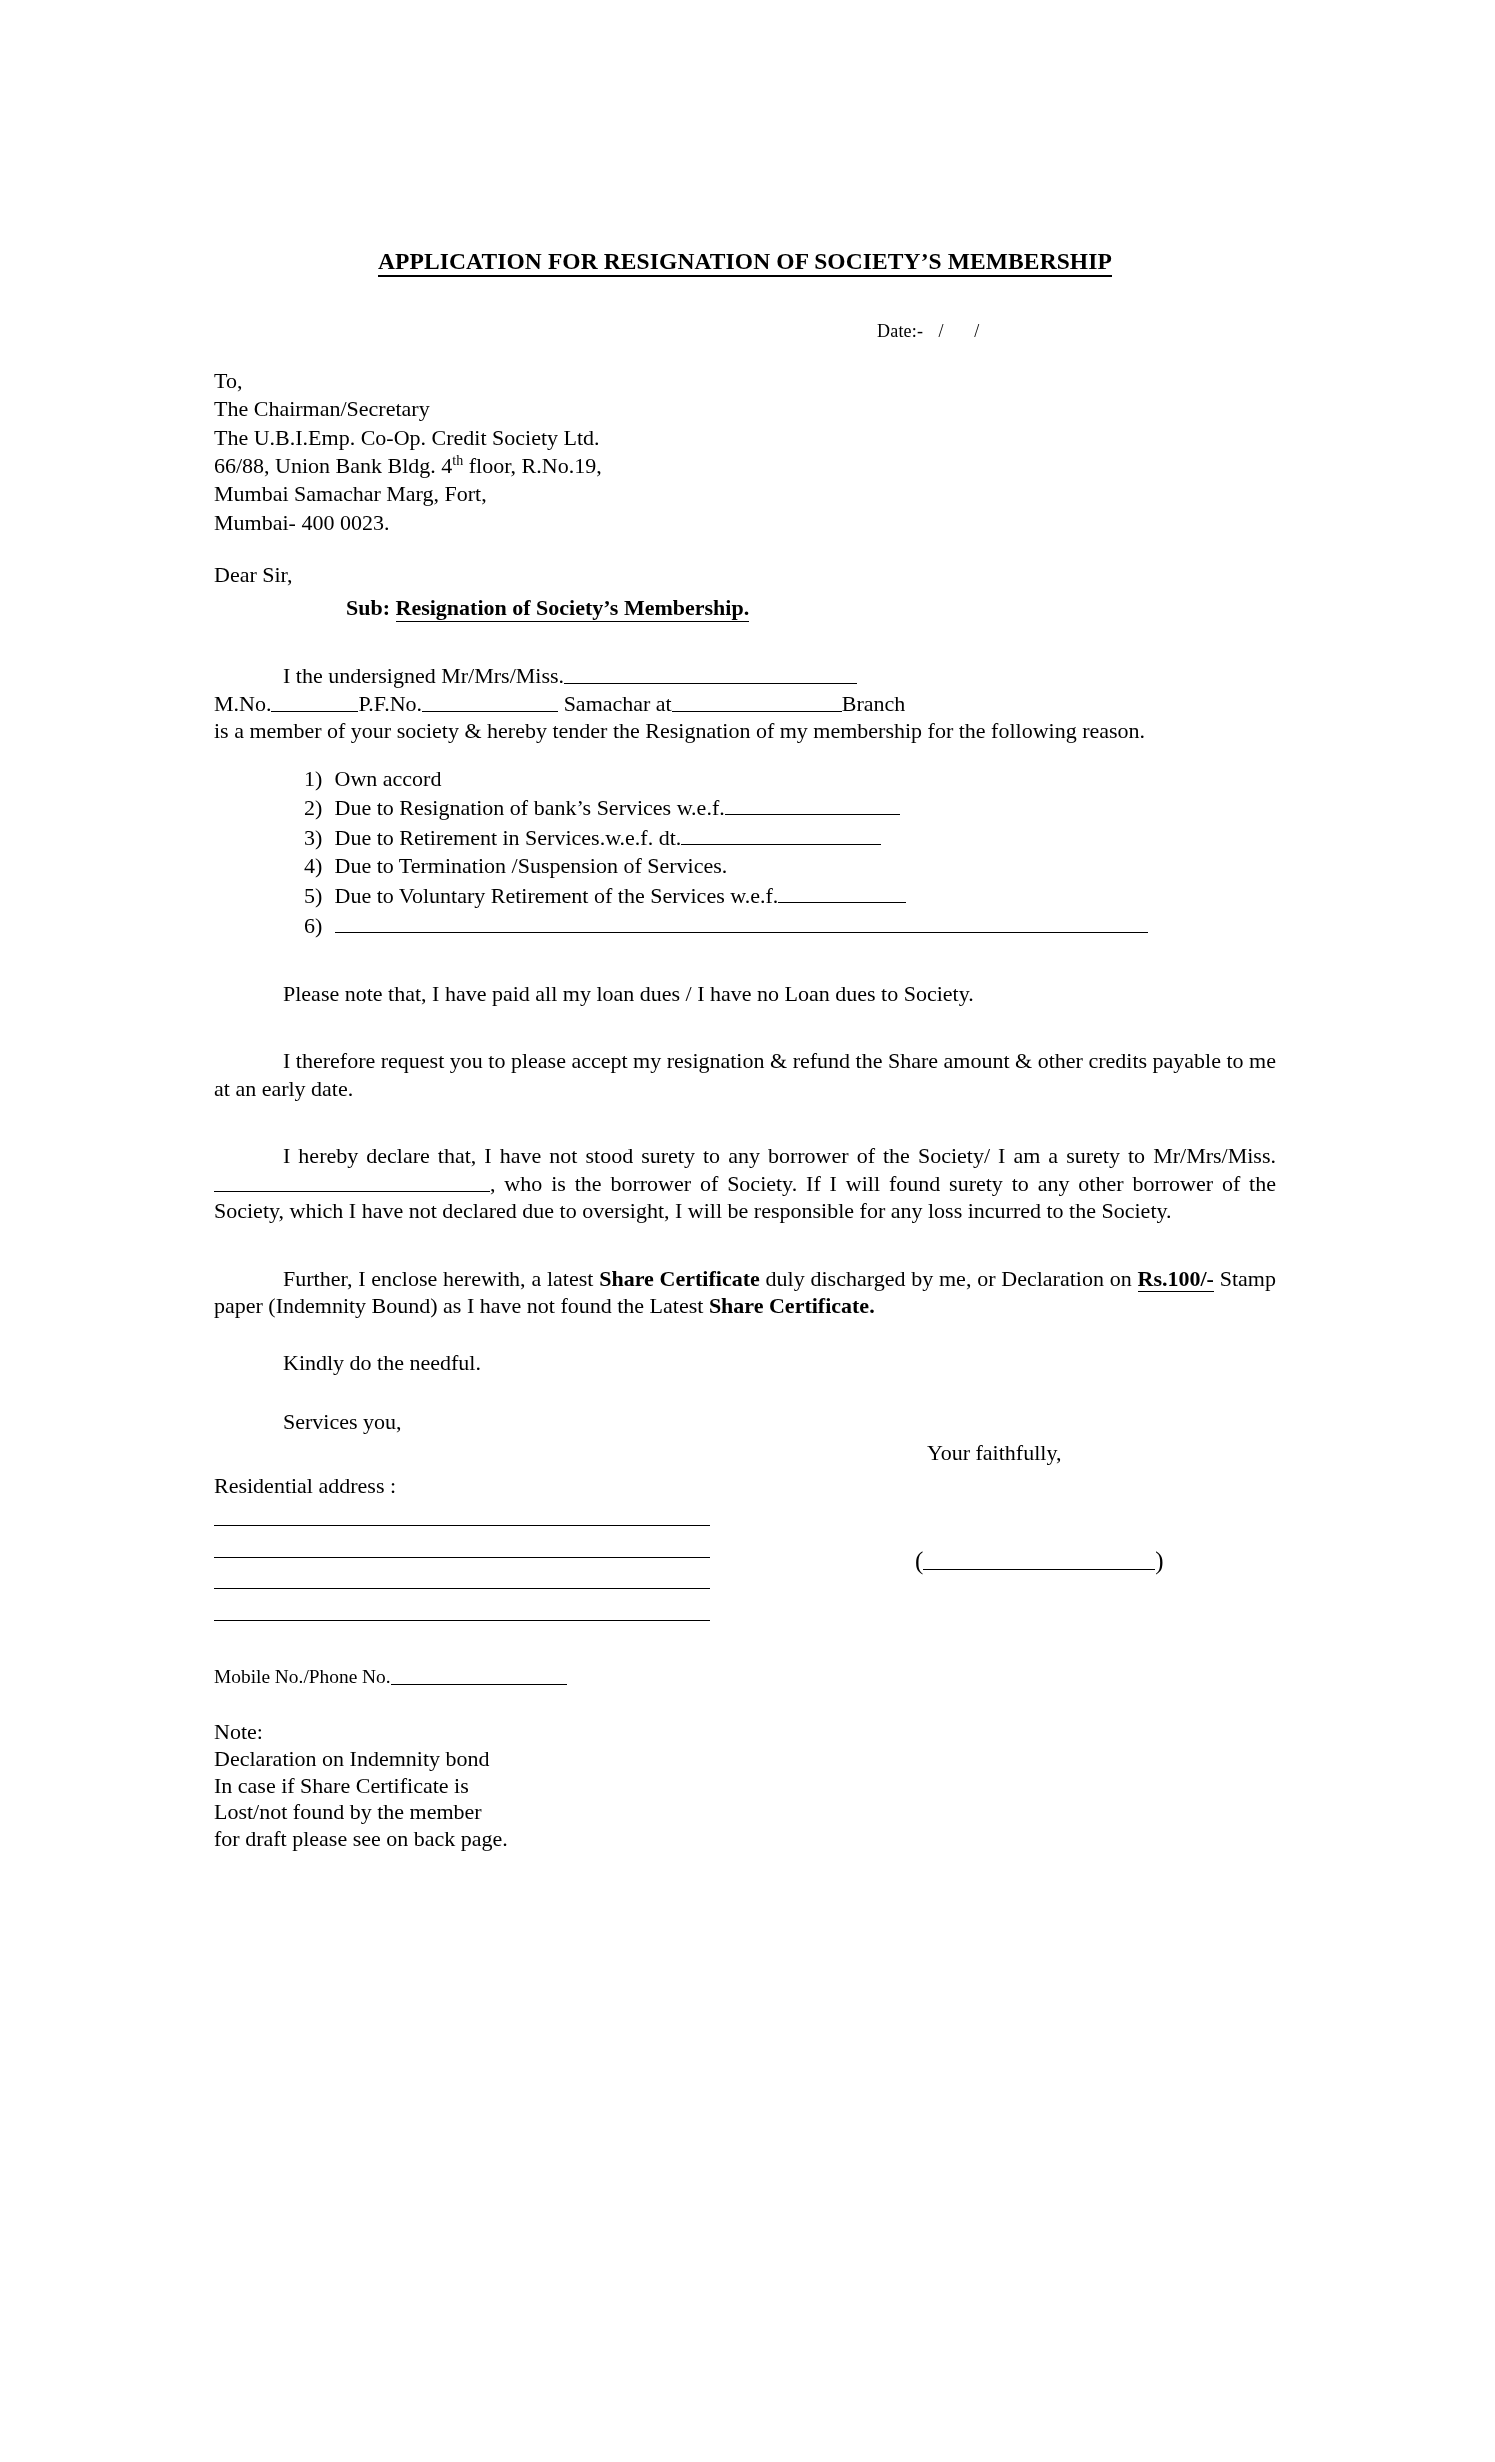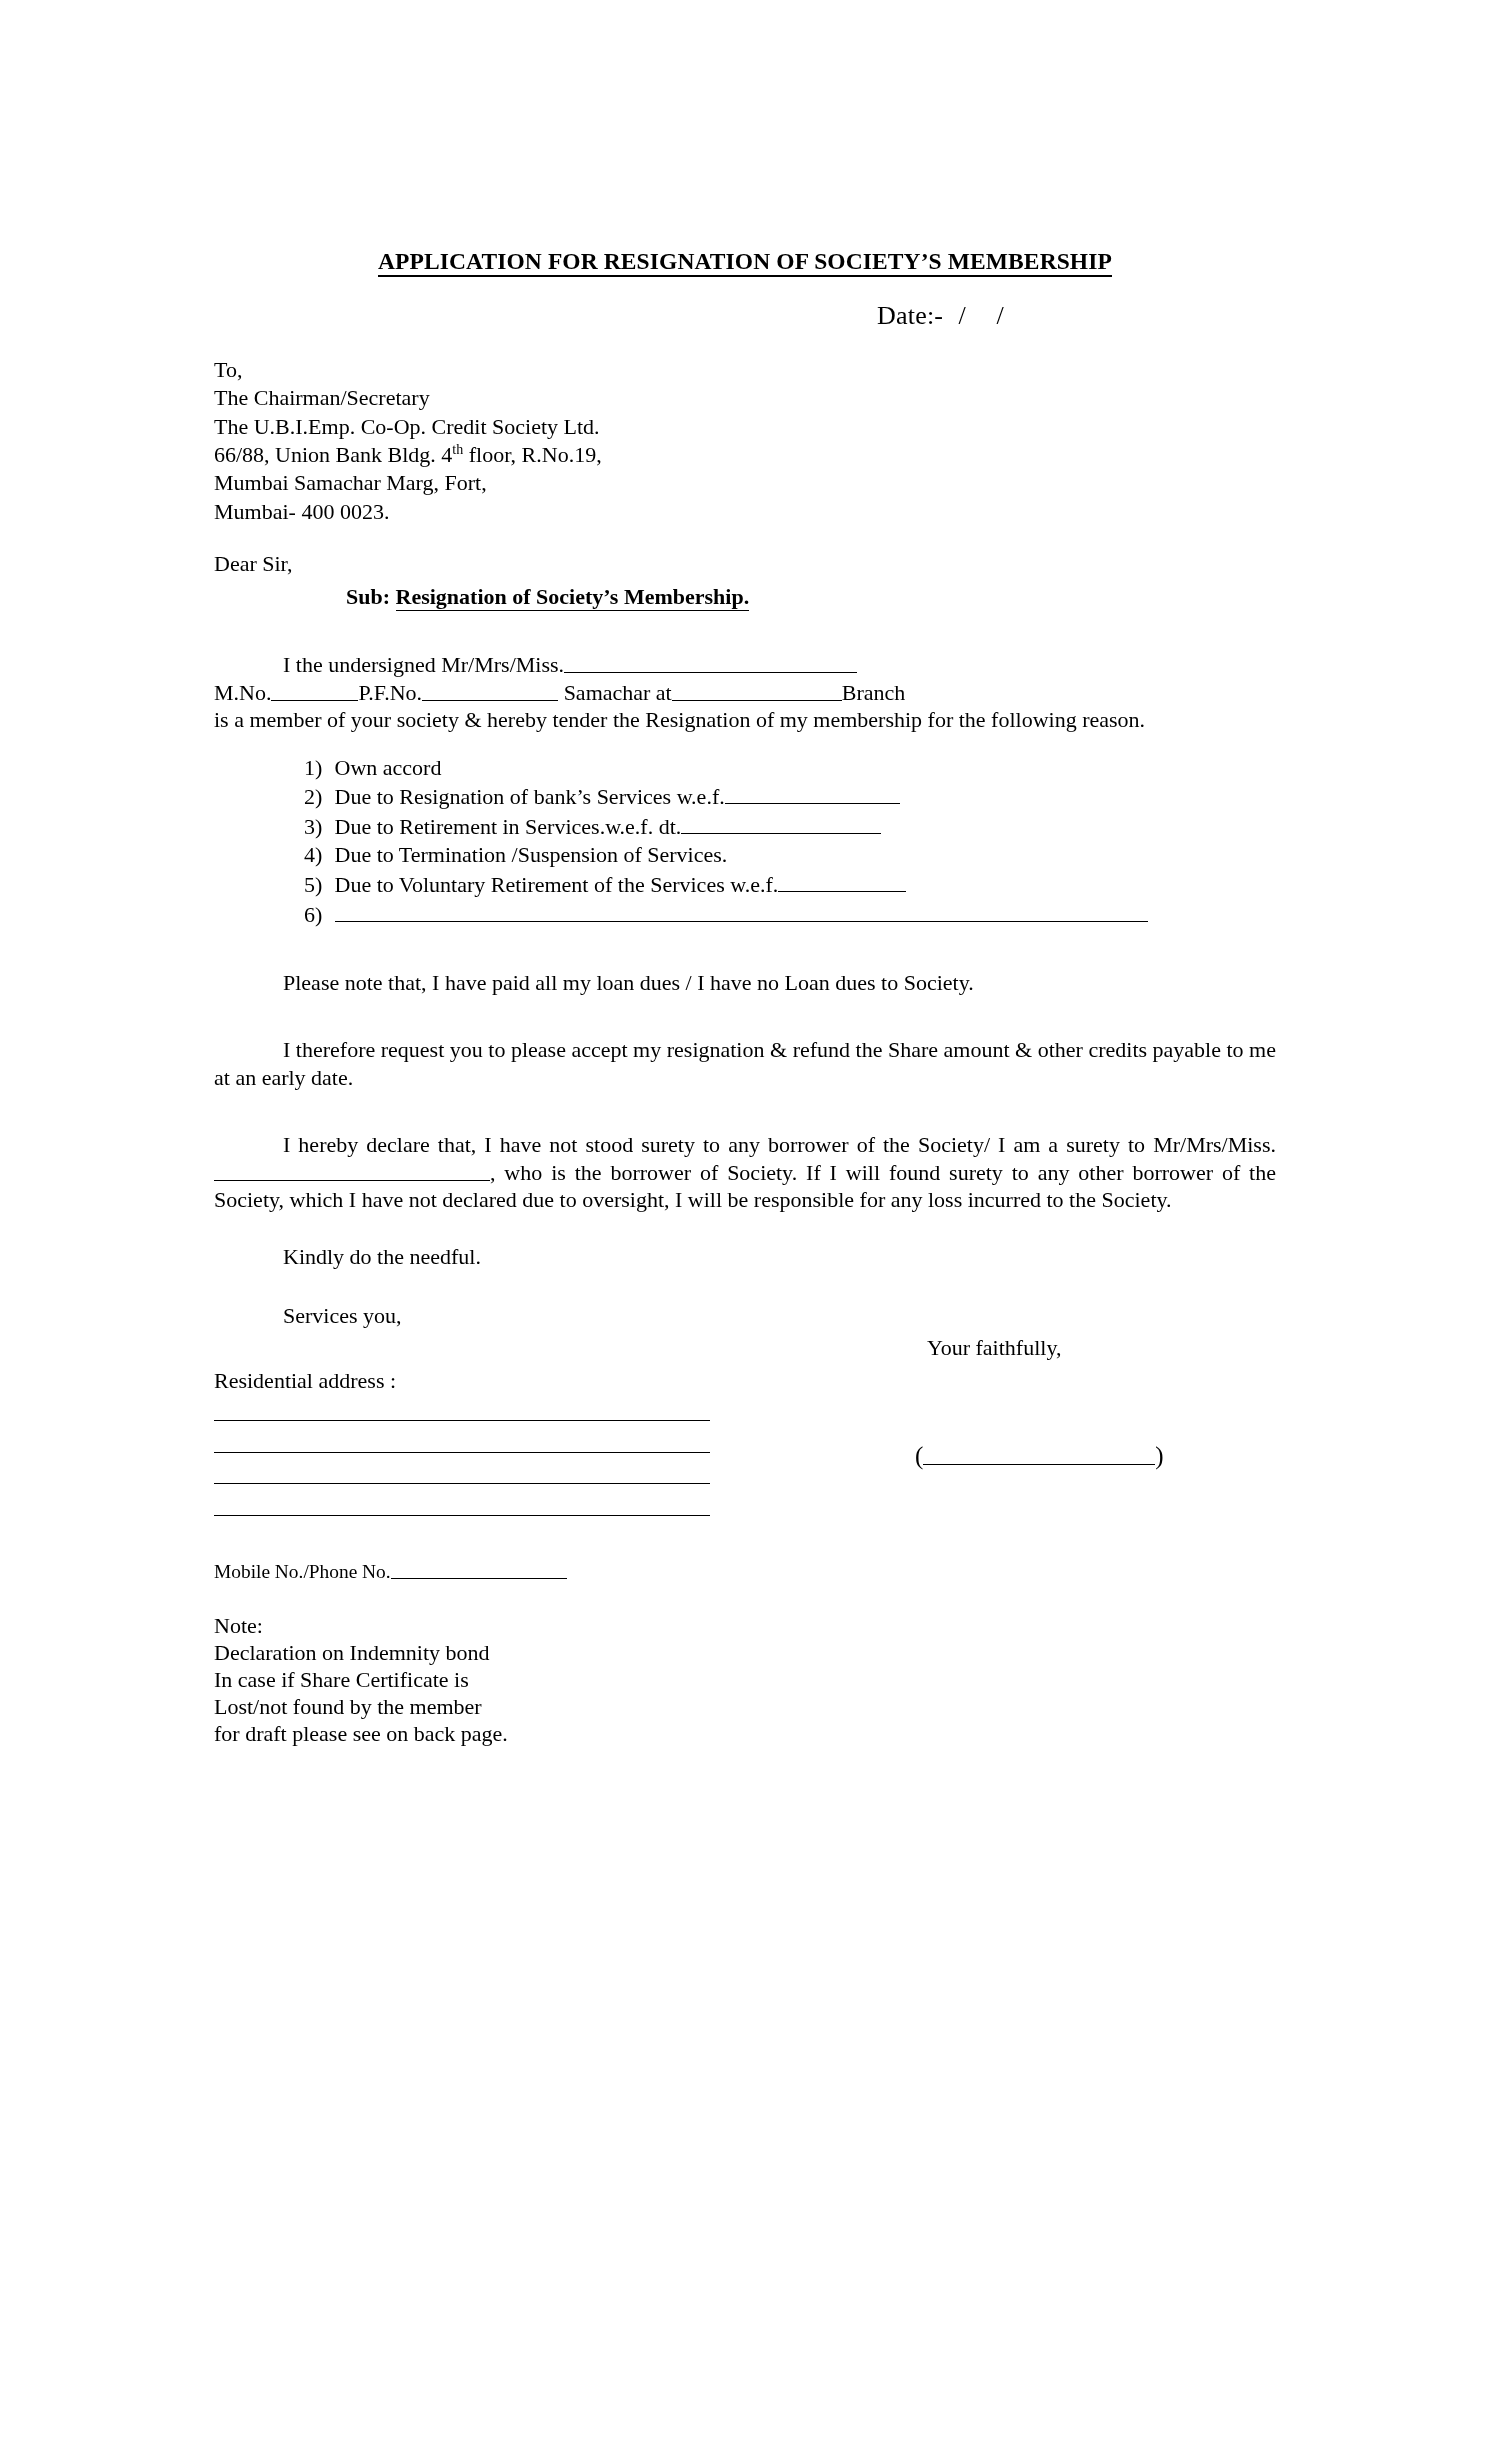--- a/index.html
+++ b/index.html
@@ -39,22 +39,22 @@
     font-size: 23.5px;
     letter-spacing: 0.1px;
     border-bottom: 2.3px solid #000;
     padding-bottom: 1.2px;
     line-height: 1.05;
     white-space: nowrap;
   }
 
   
   .date-line {
-    margin-top: 24px;
-    font-size: 26px;
+    margin-top: 44px;
+    font-size: 18px;
     padding-left: 663px;
     letter-spacing: 0.2px;
   }
   .date-line .slash { display: inline-block; padding: 0 15.3px; }
 
   
   .addr-block {
     margin-top: 25px;
     font-size: 22px;
     line-height: 1.29;
@@ -275,20 +275,23 @@
     </div>
 
     <div class="para indent mt2">Please note that, I have paid all my loan dues / I have no Loan dues to Society.</div>
 
     <div class="para indent mt2">I therefore request you to please accept my resignation &amp; refund the Share amount &amp; other credits payable to me at an early date.</div>
 
     <div class="para indent mt2">
       <span>I hereby declare that, I have not stood surety to any borrower of the Society/ I am a surety to Mr/Mrs/Miss.</span><span class="blank b-surety"></span><span>, who is the borrower of Society. If I will found surety to any other borrower of the Society, which I have not declared due to oversight, I will be responsible for any loss incurred to the  Society.</span>
     </div>
 
+    <div class="para indent mt2">
+      <span>Further, I enclose herewith, a latest </span><b>Share Certificate</b><span> duly discharged by me, or Declaration on </span><b class="uline">Rs.100/-</b><span> Stamp paper (Indemnity Bound) as I have not found the Latest </span><b>Share Certificate.</b>
+    </div>
 
     <div class="kindly">Kindly do the needful.</div>
 
     <div class="thanking">Services you,</div>
 
     <div class="faithfully">Your faithfully,</div>
 
     <div class="resi-label">Residential address :</div>
 
     <div class="sig-area">

